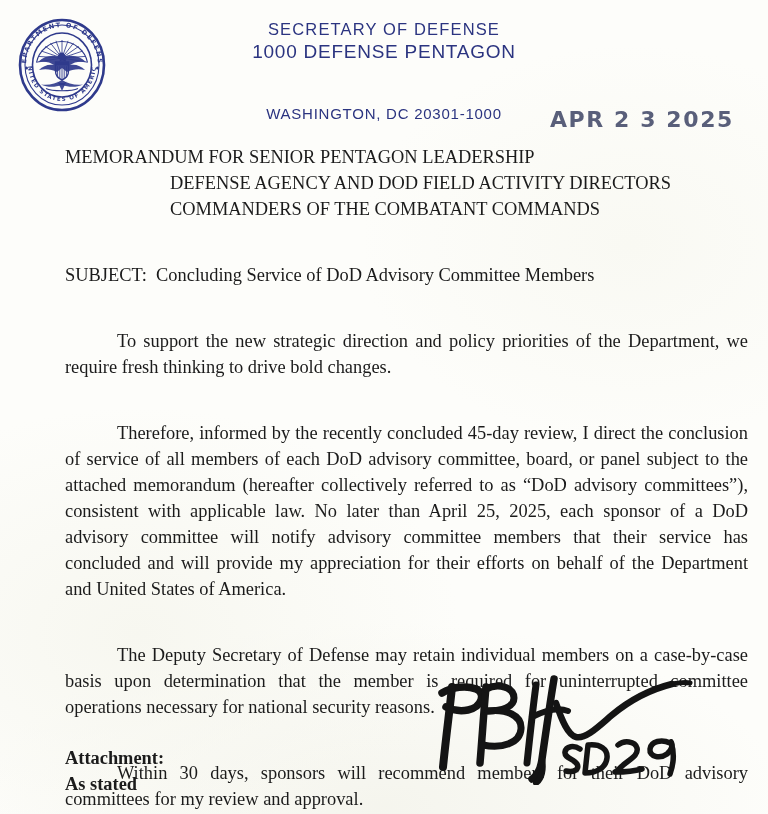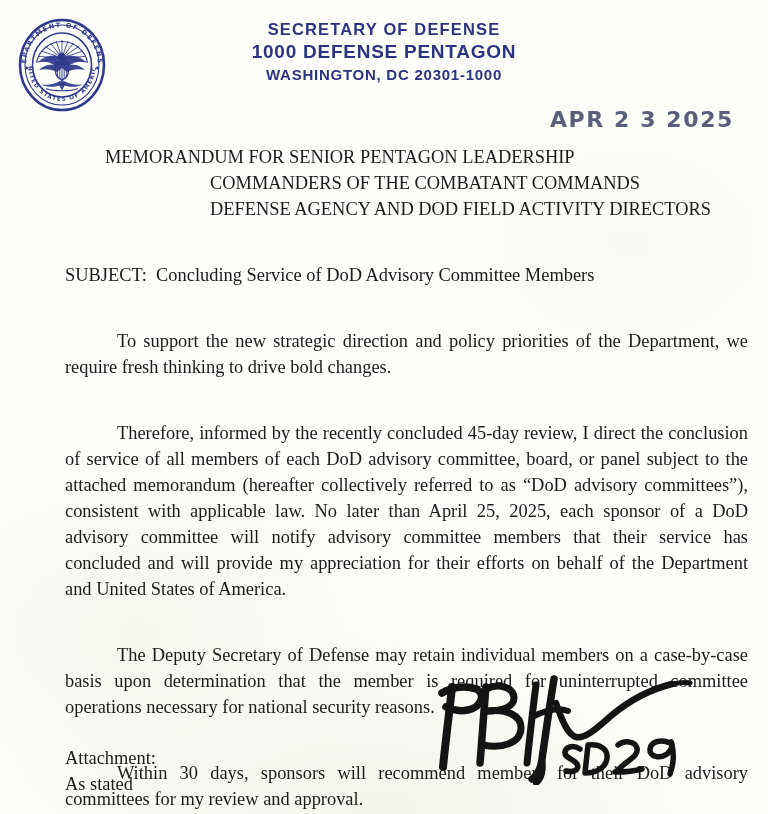--- a/index.html
+++ b/index.html
@@ -36,27 +36,27 @@
   .letterhead {
     position: absolute;
     left: 0;
     top: 19px;
     width: 768px;
     text-align: center;
     font-family: "Liberation Sans", "DejaVu Sans", sans-serif;
     color: #2b3480;
   }
   .letterhead .lh-line {
-    font-weight: bold;
+    font-weight: normal;
     line-height: 1.30;
     white-space: nowrap;
   }
   .letterhead .lh-1 { font-size: 16.5px; letter-spacing: 1.15px; }
   .letterhead .lh-2 { font-size: 19px;   letter-spacing: 0.75px; }
-  .letterhead .lh-3 { font-size: 15px;   letter-spacing: 0.75px; }
+  .letterhead .lh-3 { font-size: 15px;   letter-spacing: 0.75px; margin-top: 39px; }
 
   .date-stamp {
     position: absolute;
     right: 34px;
     top: 107px;
     font-family: "DejaVu Sans", "Liberation Sans", sans-serif;
     font-weight: bold;
     font-size: 22px;
     letter-spacing: 1.6px;
     color: #4c5270;
@@ -68,21 +68,21 @@
   .body {
     position: absolute;
     left: 65px;
     top: 144px;
     width: 683px;
     color: #1b1b1b;
     font-size: 18.4px;
     line-height: 26px;
   }
 
-  .addressee { white-space: nowrap; margin-left: 40px; }
+  .addressee { white-space: nowrap; }
   .addressee .al { display: block; }
   .addressee .indent { padding-left: 105px; }
 
   .subject {
     margin-top: 40px;
     white-space: nowrap;
   }
   .subject .sj-label { }
   .subject .sj-text { }
 
@@ -104,20 +104,21 @@
   }
   .signature svg { display: block; width: 100%; height: 100%; }
 
   .closing {
     position: absolute;
     left: 65px;
     top: 745px;
     color: #1b1b1b;
     font-size: 18.4px;
     line-height: 26px;
+    font-weight: bold;
   }
   .closing span { display: block; white-space: nowrap; }
 </style>
 </head>
 <body>
 
 <div class="page">
 
   <div class="seal">
     <svg viewBox="0 0 100 104" xmlns="http://www.w3.org/2000/svg">
@@ -189,22 +190,22 @@
     <div class="lh-line lh-2">1000 DEFENSE PENTAGON</div>
     <div class="lh-line lh-3">WASHINGTON, DC 20301-1000</div>
   </div>
 
   <div class="date-stamp">APR 2 3 2025</div>
 
   <div class="body">
 
     <div class="addressee">
       <span class="al">MEMORANDUM FOR SENIOR PENTAGON LEADERSHIP</span>
+      <span class="al indent">DEFENSE AGENCY AND DOD FIELD ACTIVITY DIRECTORS</span>
       <span class="al indent">COMMANDERS OF THE COMBATANT COMMANDS</span>
-      <span class="al indent">DEFENSE AGENCY AND DOD FIELD ACTIVITY DIRECTORS</span>
     </div>
 
     <div class="subject">
       <span class="sj-label">SUBJECT:</span><span>&nbsp;&nbsp;</span><span class="sj-text">Concluding Service of DoD Advisory Committee Members</span>
     </div>
 
     <p class="para">To support the new strategic direction and policy priorities of the Department, we require fresh thinking to drive bold changes.</p>
     <p class="para">Therefore, informed by the recently concluded 45-day review, I direct the conclusion of service of all members of each DoD advisory committee, board, or panel subject to the attached memorandum (hereafter collectively referred to as “DoD advisory committees”), consistent with applicable law.  No later than April 25, 2025, each sponsor of a DoD advisory committee will notify advisory committee members that their service has concluded and will provide my appreciation for their efforts on behalf of the Department and United States of America.</p>
     <p class="para">The Deputy Secretary of Defense may retain individual members on a case-by-case basis upon determination that the member is required for uninterrupted committee operations necessary for national security reasons.</p>
     <p class="para">Within 30 days, sponsors will recommend members for their DoD advisory committees for my review and approval.</p>

